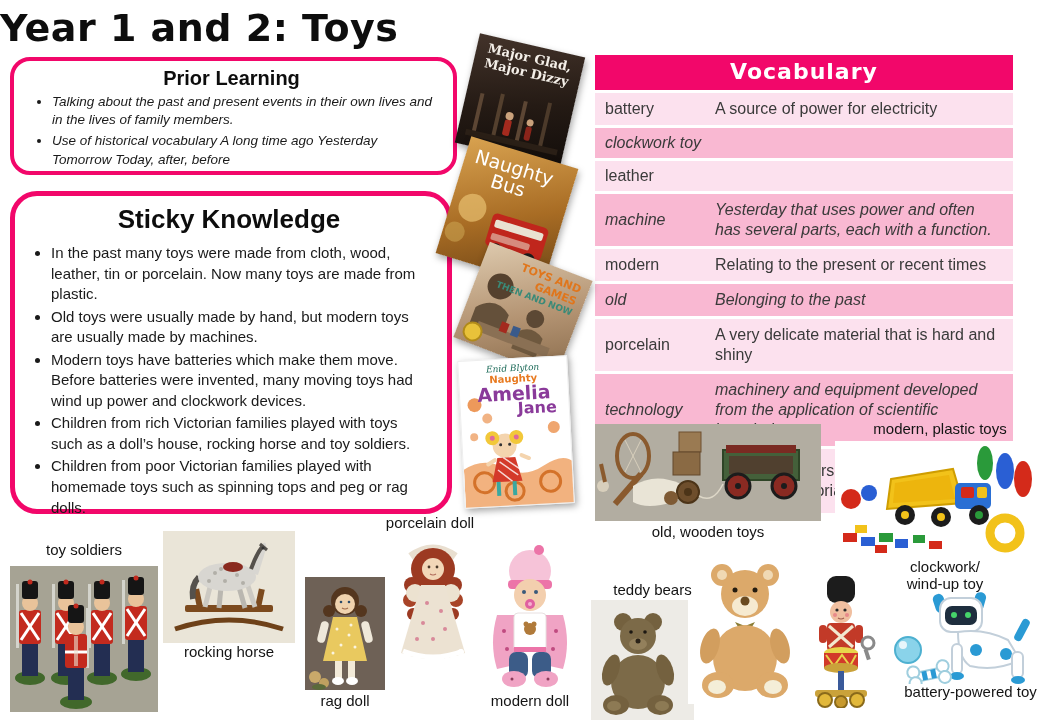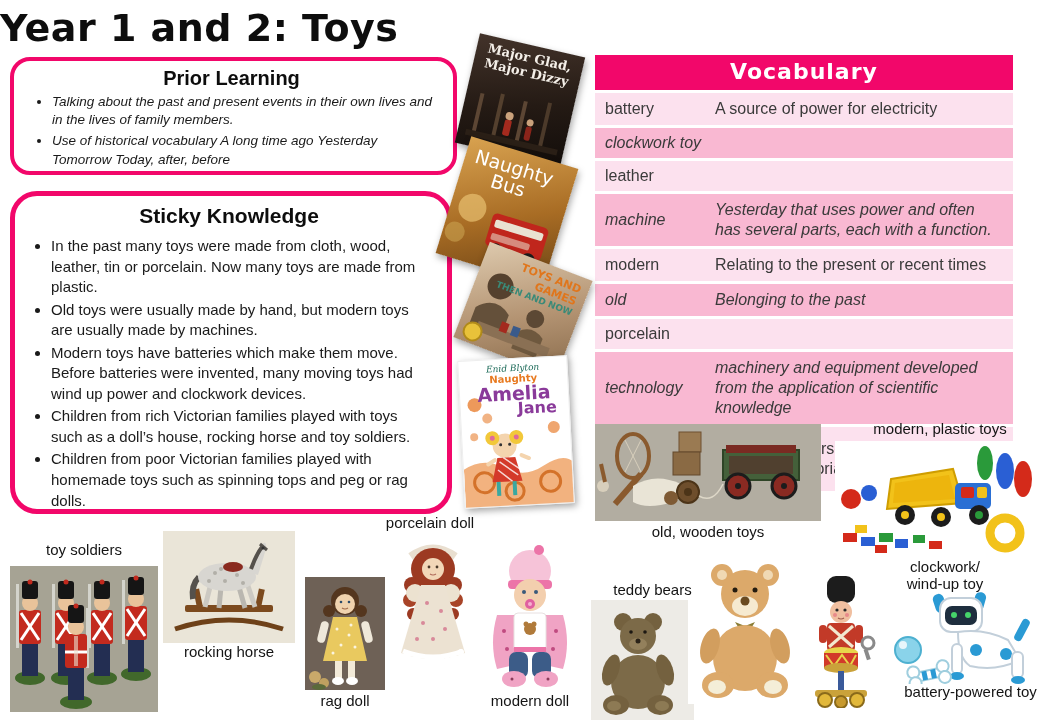--- a/index.html
+++ b/index.html
@@ -12,21 +12,21 @@
     font-family:"DejaVu Sans",sans-serif;font-weight:800;font-size:38px;letter-spacing:.5px;color:#0d0d0d;}
 
   
   .pinkbox{border:4px solid #F2076A;border-radius:20px;background:#fff;box-sizing:border-box;padding:4px 14px 4px 10px;}
   .box-title{font-family:Liberation Sans, sans-serif;font-weight:800;text-align:center;color:#0d0d0d;margin:2px 0 3px 0;}
   #prior-box{left:10px;top:57px;width:447px;height:118px;}
   #prior-box .box-title{font-size:20px;}
   #prior-box ul{margin:2px 0 0 0;padding-left:28px;font-style:italic;font-size:13.5px;line-height:1.35;color:#1a1a1a;}
   #prior-box li{margin-bottom:3px;}
   #sticky-box{left:10px;top:191px;width:442px;height:323px;border-width:5px;border-radius:27px;}
-  #sticky-box .box-title{font-size:21px;margin-top:4px;}
+  #sticky-box .box-title{font-size:26px;margin-top:4px;}
   #sticky-box ul{margin:8px 0 0 0;padding-left:26px;font-size:15px;line-height:1.37;color:#1a1a1a;}
   #sticky-box li{margin-bottom:2px;}
 
   
   #vocab{left:595px;top:55px;width:418px;}
   .vocab-header{background:#F2076A;color:#fff;text-align:center;font-family:"DejaVu Sans",sans-serif;
     font-weight:800;font-size:22px;letter-spacing:1px;padding:4px 0 6px 0;margin-bottom:3px;}
   .vocab-row{display:flex;align-items:center;margin-bottom:3px;font-size:16px;color:#3a3a3a;}
   .vocab-row.light{background:#FCE1EE;}
   .vocab-row.medium{background:#F9B8D2;font-style:italic;}
@@ -108,20 +108,21 @@
     <div class="vocab-row light">
       <div class="vocab-term">modern</div>
       <div class="vocab-def">Relating to the present or recent times</div>
     </div>
     <div class="vocab-row medium">
       <div class="vocab-term">old</div>
       <div class="vocab-def">Belonging to the past</div>
     </div>
     <div class="vocab-row light">
       <div class="vocab-term">porcelain</div>
+      <div class="vocab-def">A very delicate material that is hard and shiny</div>
     </div>
     <div class="vocab-row medium">
       <div class="vocab-term">technology</div>
       <div class="vocab-def">machinery and equipment developed from the application of scientific knowledge</div>
     </div>
     <div class="vocab-row light tall">
       <div class="vocab-term">Victorian</div>
       <div class="vocab-def">A person who lived during the Victorian period</div>
     </div>
   </div>

